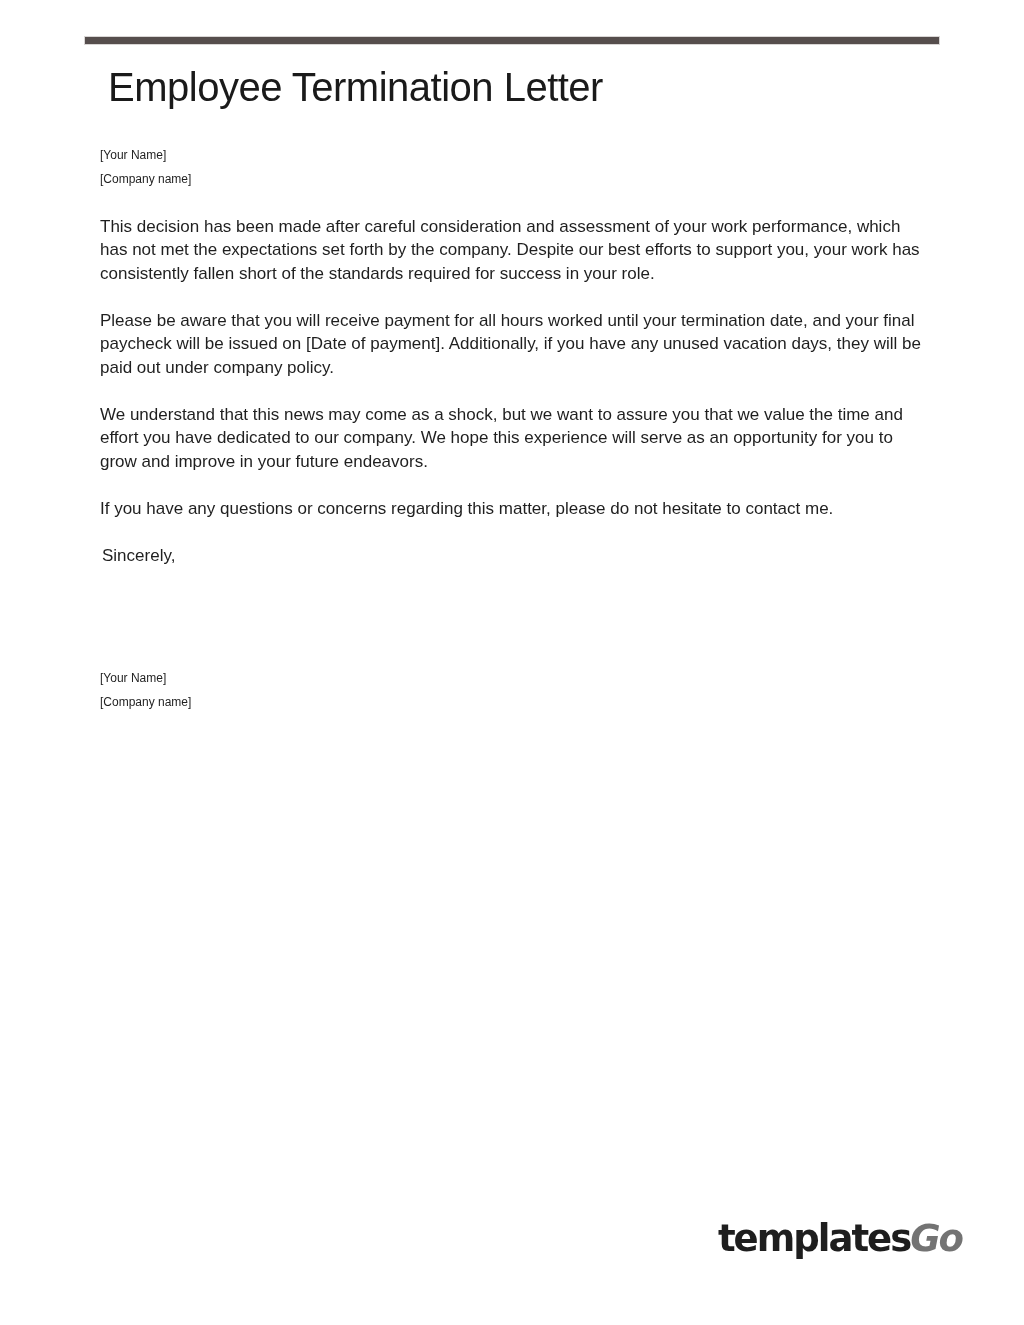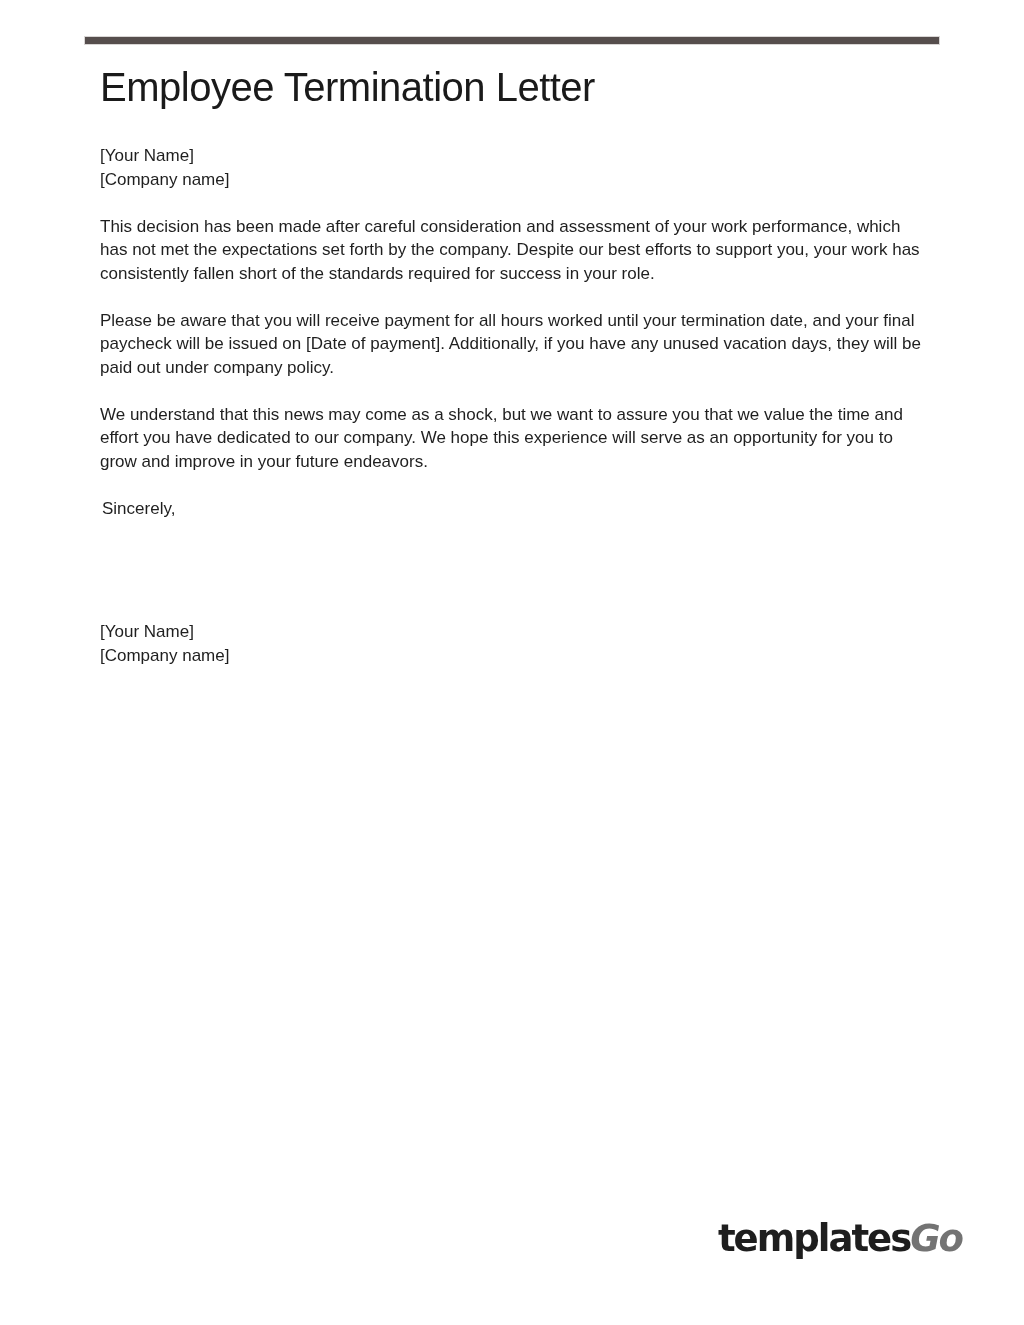--- a/index.html
+++ b/index.html
@@ -30,25 +30,25 @@
     position: absolute;
     left: 100px;
     top: 64px;
     width: 824px;
   }
   .doc-title {
     font-size: 40px;
     font-weight: 400;
     letter-spacing: -0.5px;
     line-height: 46px;
-    margin: 0 0 34px 0;
+    margin: 0 0 34px 8px;
     color: #1a1a1a;
   }
   .line {
-    font-size: 17px;
+    font-size: 12px;
     line-height: 23.5px;
     white-space: pre;
   }
   .block {
     margin: 0 0 23.5px 0;
   }
   p.para {
     font-size: 17px;
     line-height: 23.5px;
     margin: 0 0 23.5px 0;
@@ -89,20 +89,21 @@
     <div class="block">
       <div class="line">[Your Name]</div>
       <div class="line">[Company name]</div>
     </div>
 
 
 
     <p class="para">This decision has been made after careful consideration and assessment of your work performance, which has not met the expectations set forth by the company. Despite our best efforts to support you, your work has consistently fallen short of the standards required for success in your role.</p>
     <p class="para">Please be aware that you will receive payment for all hours worked until your termination date, and your final paycheck will be issued on [Date of payment]. Additionally, if you have any unused vacation days, they will be paid out under company policy.</p>
     <p class="para">We understand that this news may come as a shock, but we want to assure you that we value the time and effort you have dedicated to our company. We hope this experience will serve as an opportunity for you to grow and improve in your future endeavors.</p>
+    <p class="para">If you have any questions or concerns regarding this matter, please do not hesitate to contact me.</p>
 
     <div class="closing line">Sincerely,</div>
 
     <div class="signature">
       <div class="line">[Your Name]</div>
       <div class="line">[Company name]</div>
     </div>
 
   </div>
 

